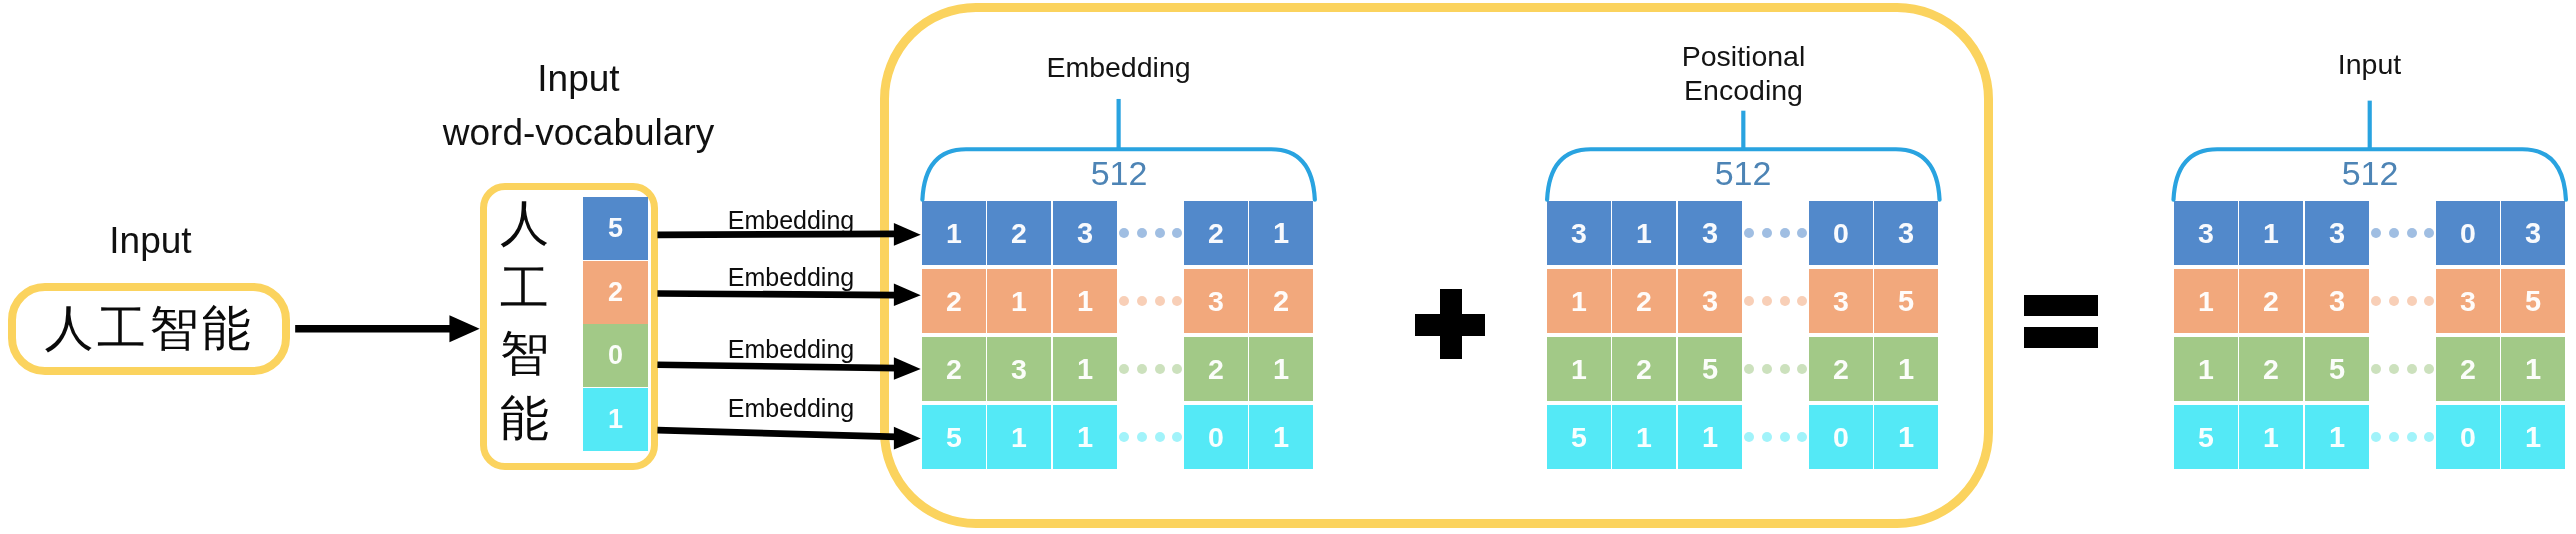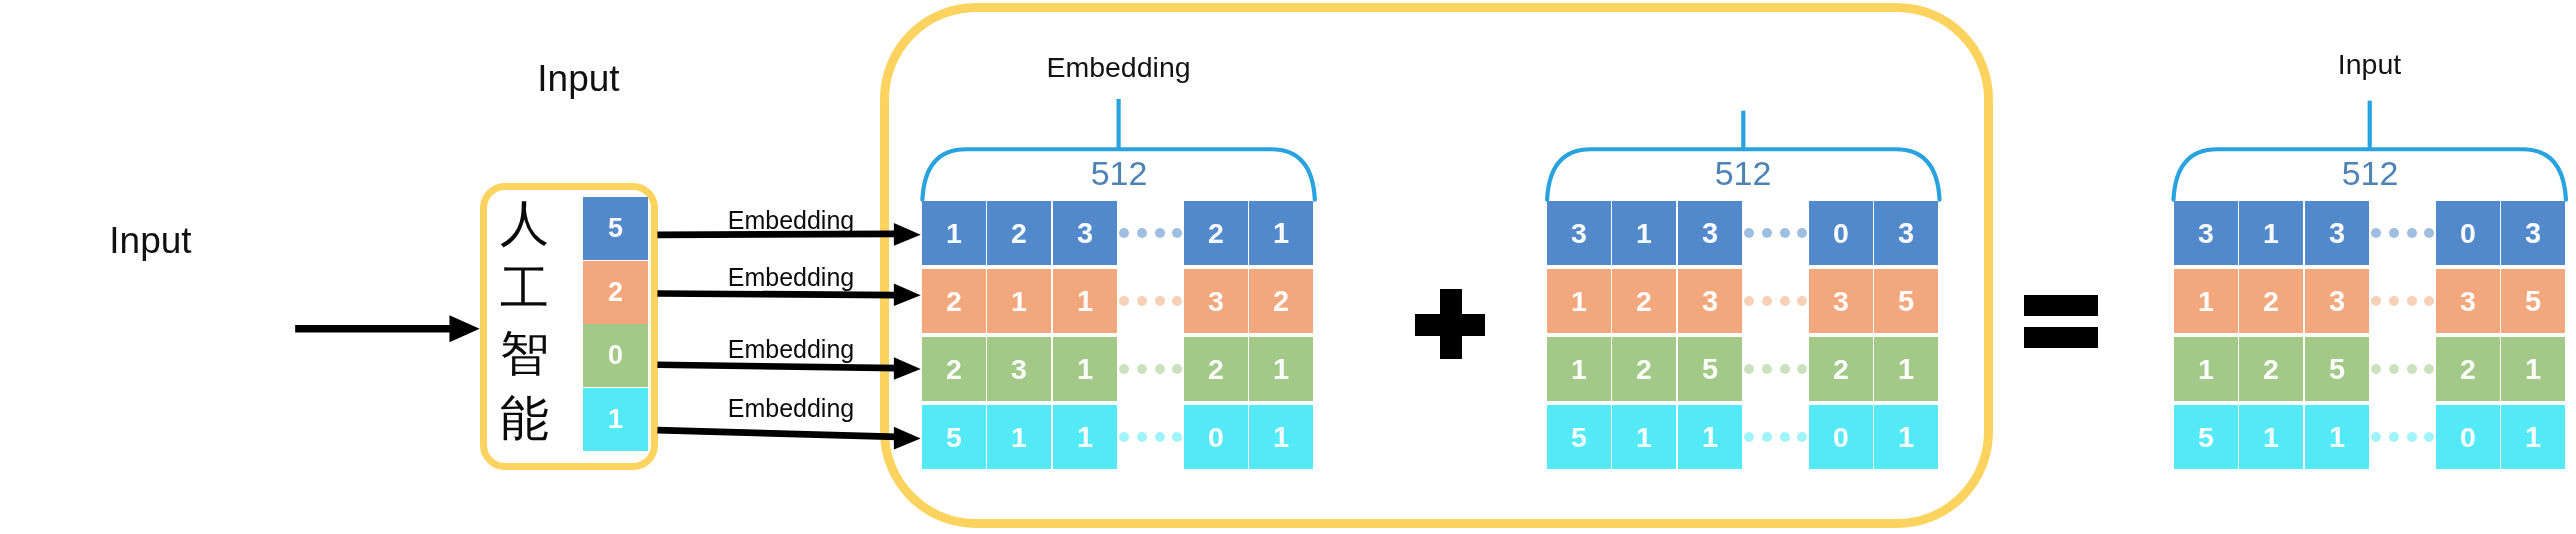--- a/index.html
+++ b/index.html
@@ -35,23 +35,27 @@
     white-space:nowrap; color:rgba(255,255,255,0.92);
     text-shadow:-5.9px 5.9px 0 rgba(148,148,148,0.78); z-index:20;}
   svg.layer{position:absolute; left:0; top:0; z-index:8; pointer-events:none;}
 </style>
 </head>
 <body>
 
 <div class="canvas">
 
   <div class="plain-label" style="left:50px; top:220px; width:201px; font-size:37px;">Input</div>
+  <div class="ybox" style="left:8.4px; top:283px; width:282px; height:92px; display:flex; align-items:center; justify-content:center;">
+    <span class="cjk-inline">人工智能</span>
+  </div>
 
   <div class="plain-label" style="left:377px; top:52px; width:403px; font-size:37px; line-height:54px;">
     <div>Input</div>
+    <div>word-vocabulary</div>
   </div>
 
   <div class="ybox" style="left:480px; top:183px; width:178px; height:287px; border-width:7.5px; border-radius:25px;"></div>
   <div class="vocab-chars">
       <div>人</div>
       <div>工</div>
       <div>智</div>
       <div>能</div>
     </div>
   <div class="vocab-cells">
@@ -62,20 +66,24 @@
     </div>
 
   <div class="emb-label" style="top:206px;">Embedding</div>
   <div class="emb-label" style="top:263px;">Embedding</div>
   <div class="emb-label" style="top:335px;">Embedding</div>
   <div class="emb-label" style="top:394px;">Embedding</div>
 
   <div class="big-container"></div>
 
   <div class="mtitle" style="left:951px; top:50px; width:335px;">Embedding</div>
+  <div class="mtitle" style="left:1576px; top:39px; width:335px;">
+    <div>Positional</div>
+    <div>Encoding</div>
+  </div>
   <div class="mtitle" style="left:2202px; top:47px; width:335px;">Input</div>
 
   <div class="dim-label" style="left:1035px; top:154px; width:168px;">512</div>
   <div class="dim-label" style="left:1659px; top:154px; width:168px;">512</div>
   <div class="dim-label" style="left:2286px; top:154px; width:168px;">512</div>
 
   <div class="matrix" style="left:922px;">
       <div class="cell" style="left: 0px; top: 0px; background: rgb(82, 137, 203);">1</div>
       <div class="cell" style="left: 65px; top: 0px; background: rgb(82, 137, 203);">2</div>
       <div class="cell bold" style="left: 131px; top: 0px; background: rgb(82, 137, 203);">3</div>

